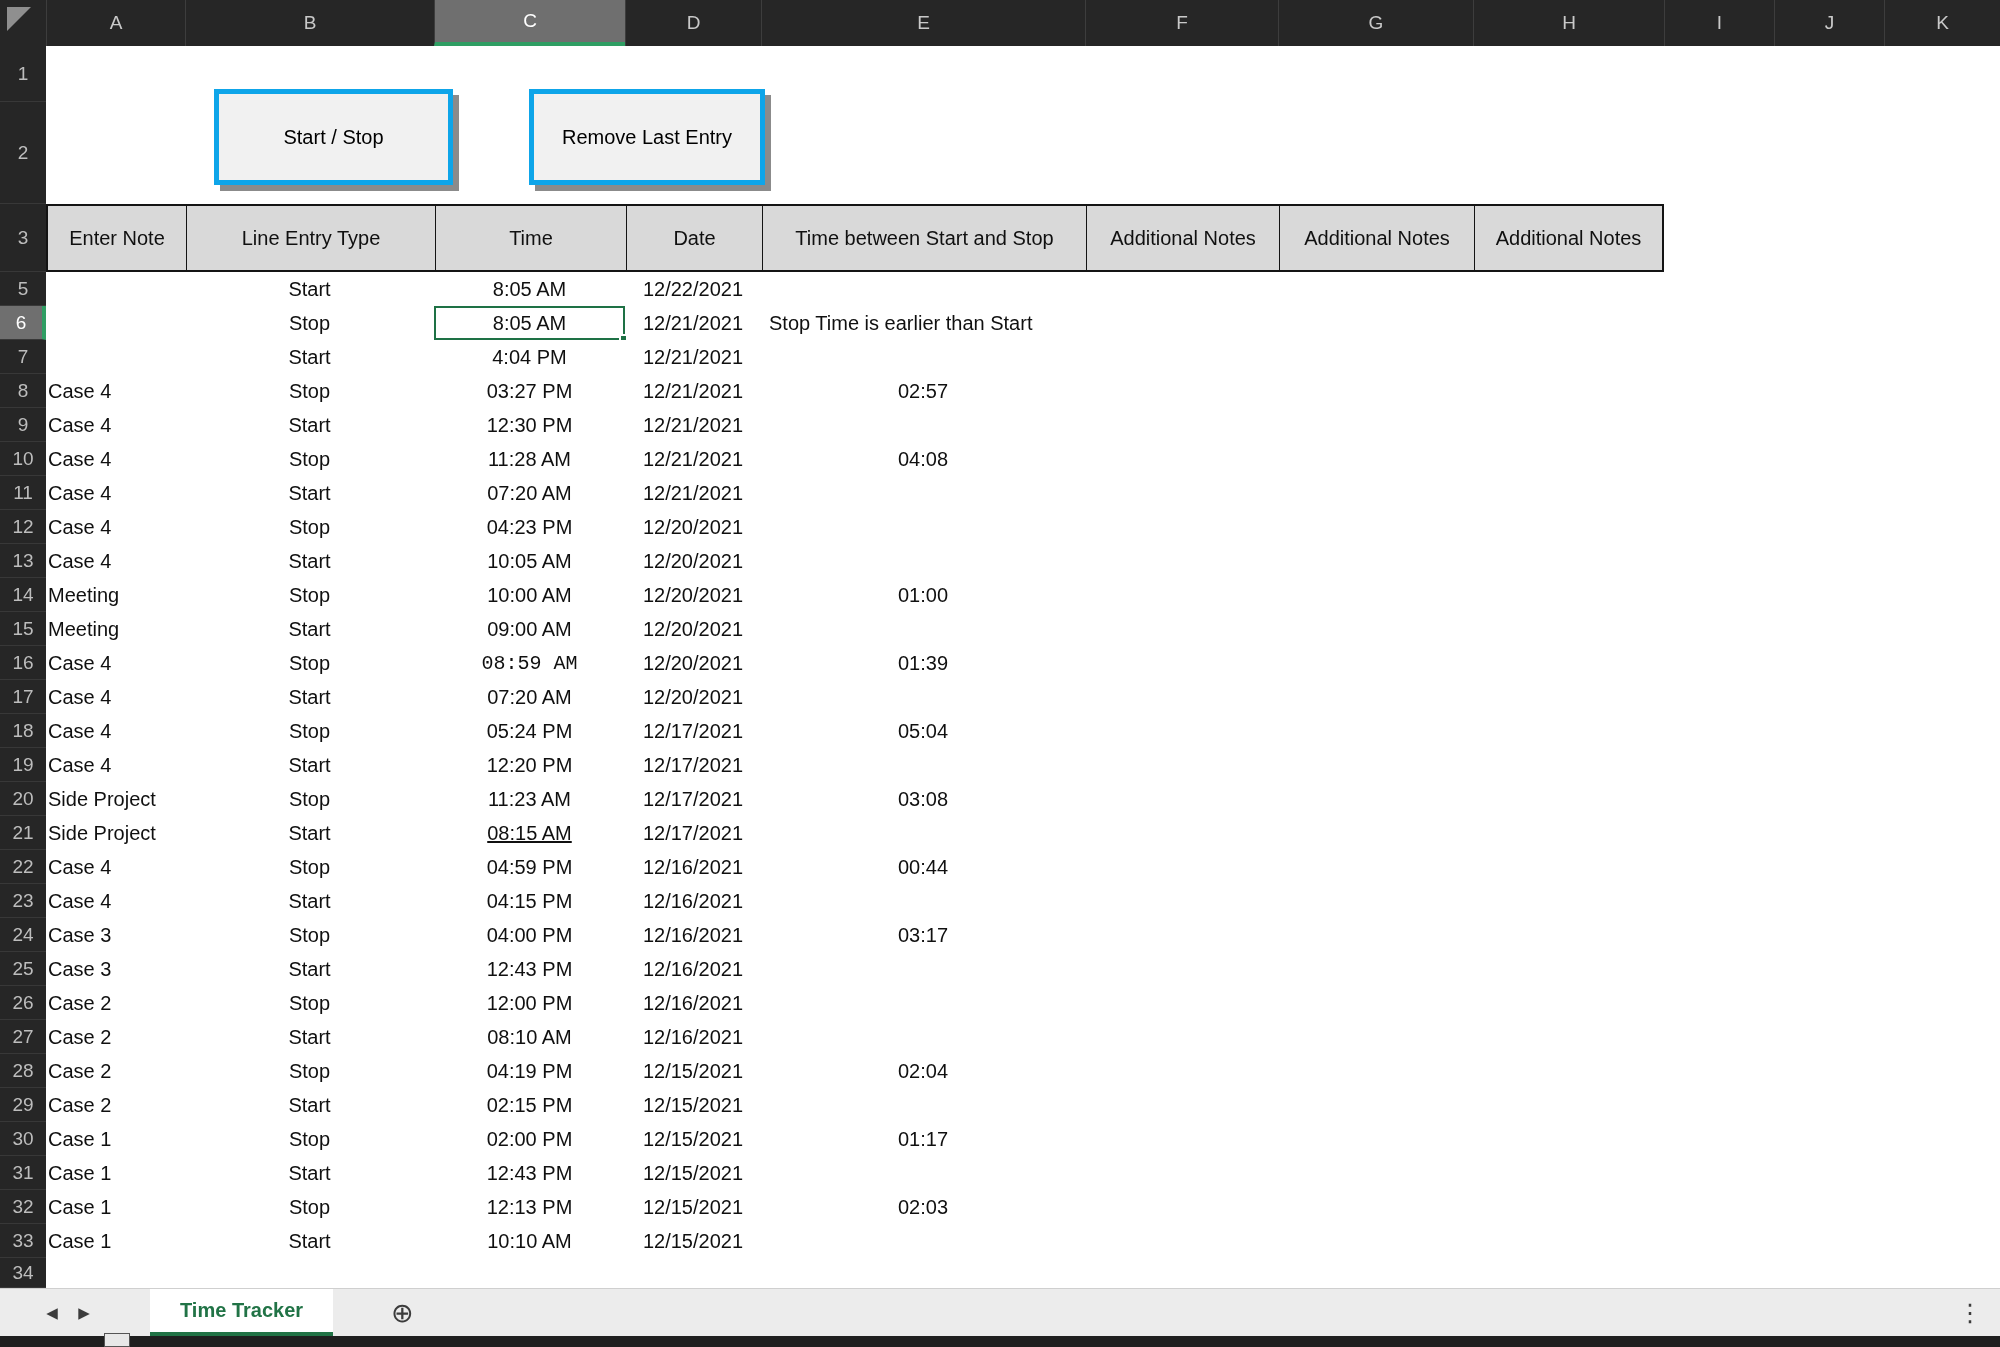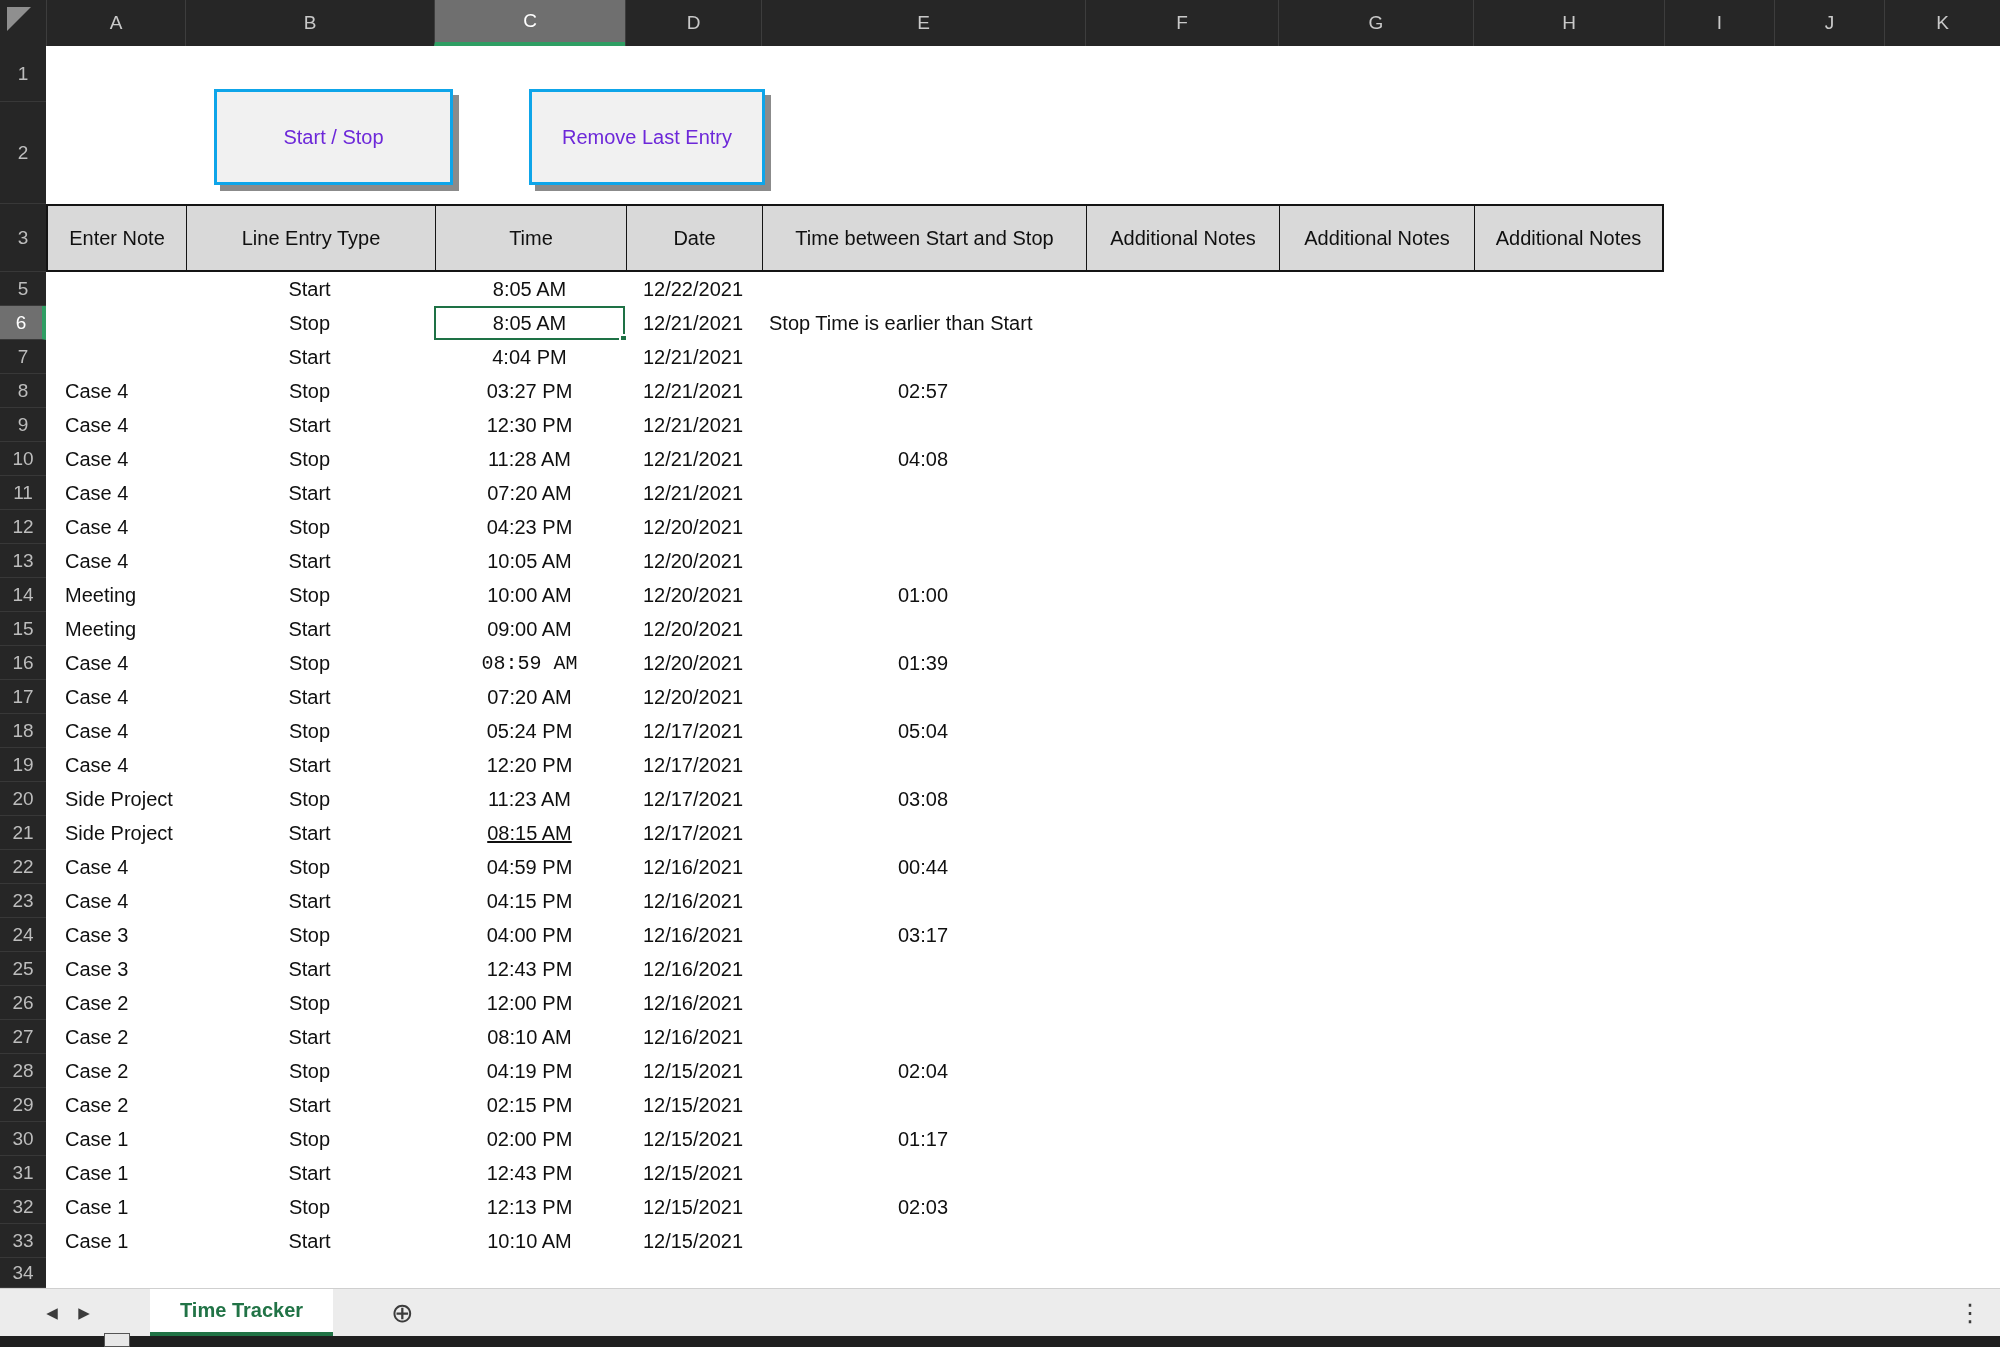--- a/index.html
+++ b/index.html
@@ -13,32 +13,32 @@
   .corner .tri{position:absolute;left:7px;top:7px;width:0;height:0;border-left:24px solid #8f8f8f;border-bottom:24px solid transparent}
   .colhead{flex:none;display:flex;align-items:center;justify-content:center;color:#c9c9c9;font-size:19px;height:46px;border-left:1px solid #3d3d3d}
   .colhead.sel{background:#6f6f6f;color:#fff;border-bottom:4px solid #2f9e63}
 
   
   #sheet{position:relative;background:#fff}
   .row{display:flex;width:2000px;overflow:hidden}
   .num{flex:none;width:46px;background:#262626;color:#bdbdbd;font-size:19px;display:flex;align-items:center;justify-content:center;border-bottom:1px solid #383838;height:100%}
   .num.sel{background:#6f6f6f;color:#fff;border-right:4px solid #2f9e63}
   .cell{flex:none;font-size:20px;color:#101010;display:flex;align-items:center;justify-content:center;height:100%;white-space:nowrap;overflow:visible}
-  .cA{justify-content:flex-start;padding-left:19px}
+  .cA{justify-content:flex-start;padding-left:2px}
   .warn{justify-content:flex-start;padding-left:8px}
   .selcell{position:relative;border:2px solid #1e7145}
   .selcell .handle{position:absolute;right:-5px;bottom:-5px;width:9px;height:9px;background:#1e7145;border:2px solid #fff;z-index:3}
 
   
   .row3group{flex:none;display:flex;height:68px;border:2px solid #141414;background:#d9d9d9;width:1618px}
   .h3{flex:none;display:flex;align-items:center;justify-content:center;font-size:20px;color:#101010;border-right:1px solid #141414;background:#d9d9d9;white-space:nowrap}
   .h3:last-child{border-right:none;flex:1 1 auto}
 
   
-  .form-btn{position:absolute;z-index:5;background:#f1f1f1;border:3px solid #0ea5e9;box-shadow:6px 6px 0 #8b8b8b;font-family:inherit;font-size:20px;color:#6d28d9;cursor:pointer}
+  .form-btn{position:absolute;z-index:5;background:#f1f1f1;border:5px solid #0ea5e9;box-shadow:6px 6px 0 #8b8b8b;font-family:inherit;font-size:20px;color:#000000;cursor:pointer}
 
   
   .tabbar{position:absolute;left:0;top:1288px;width:2000px;height:48px;background:#ececec;border-top:1px solid #cfcfcf;display:flex;align-items:stretch}
   .navarrow{align-self:center;font-size:15px;color:#3c3c3c;width:32px;text-align:center;cursor:pointer}
   .sheettab{margin-left:50px;display:flex;align-items:center;padding:0 30px;background:#fff;border-bottom:4px solid #217346;color:#217346;font-weight:bold;font-size:20px;cursor:pointer}
   .addsheet{align-self:center;margin-left:58px;font-size:27px;color:#3c3c3c;cursor:pointer}
   .moredots{align-self:center;margin-left:auto;margin-right:18px;font-size:24px;color:#3c3c3c;cursor:pointer}
 
   .bottomstrip{position:absolute;left:0;top:1336px;width:2000px;height:11px;background:#1f1f1f}
   .statfrag{position:absolute;left:104px;top:1333px;width:26px;height:14px;background:#e8e8e8;border:1px solid #555;z-index:6}

